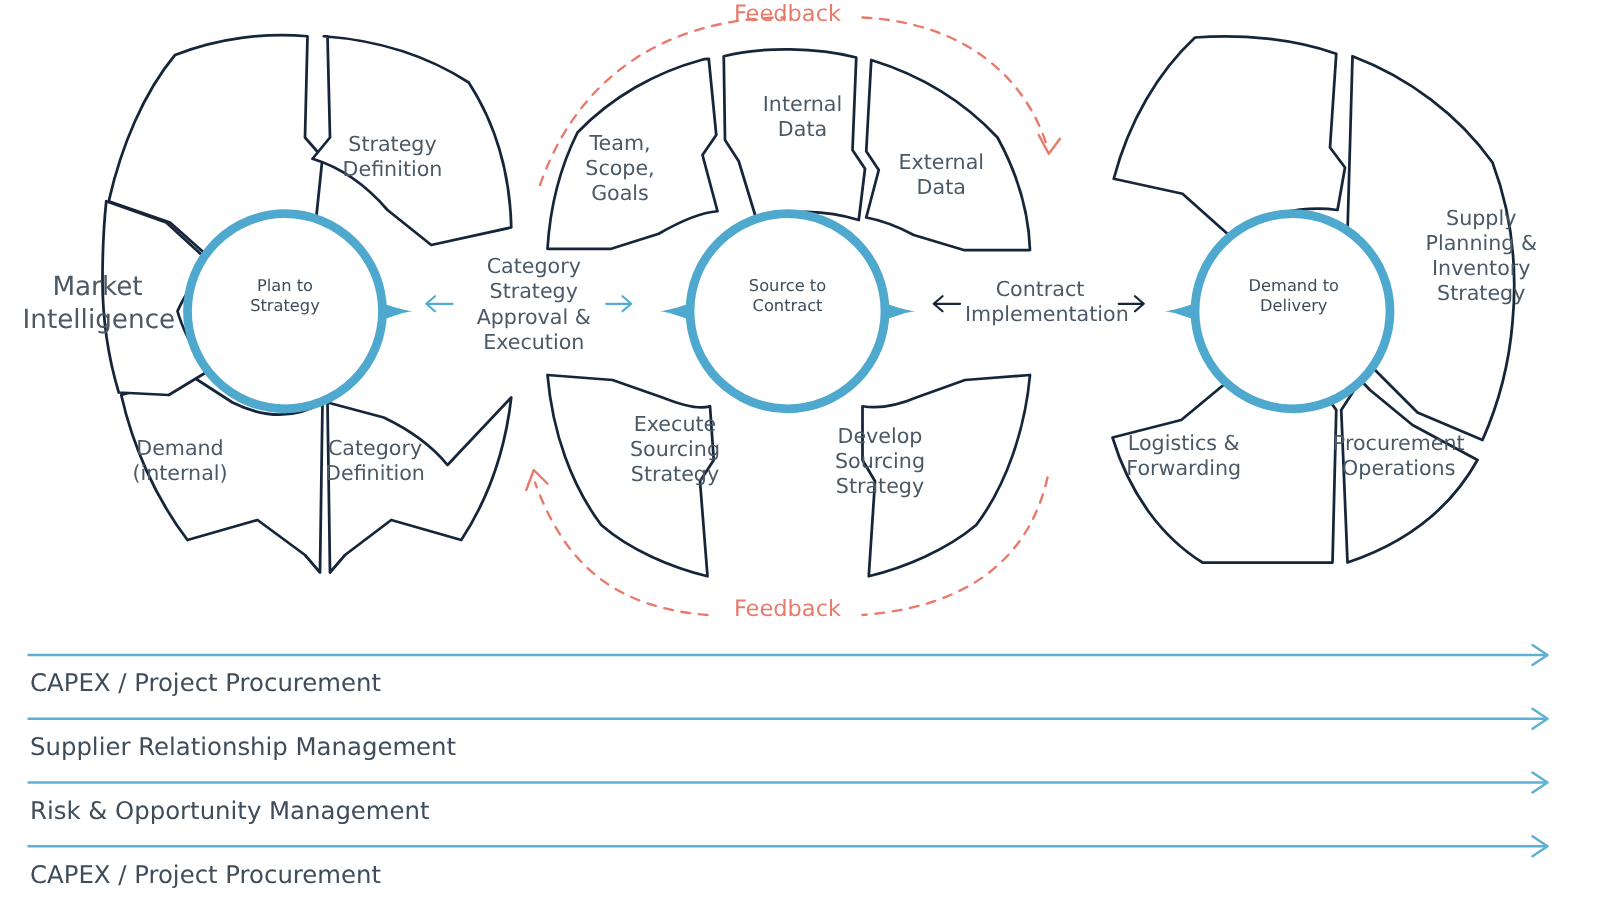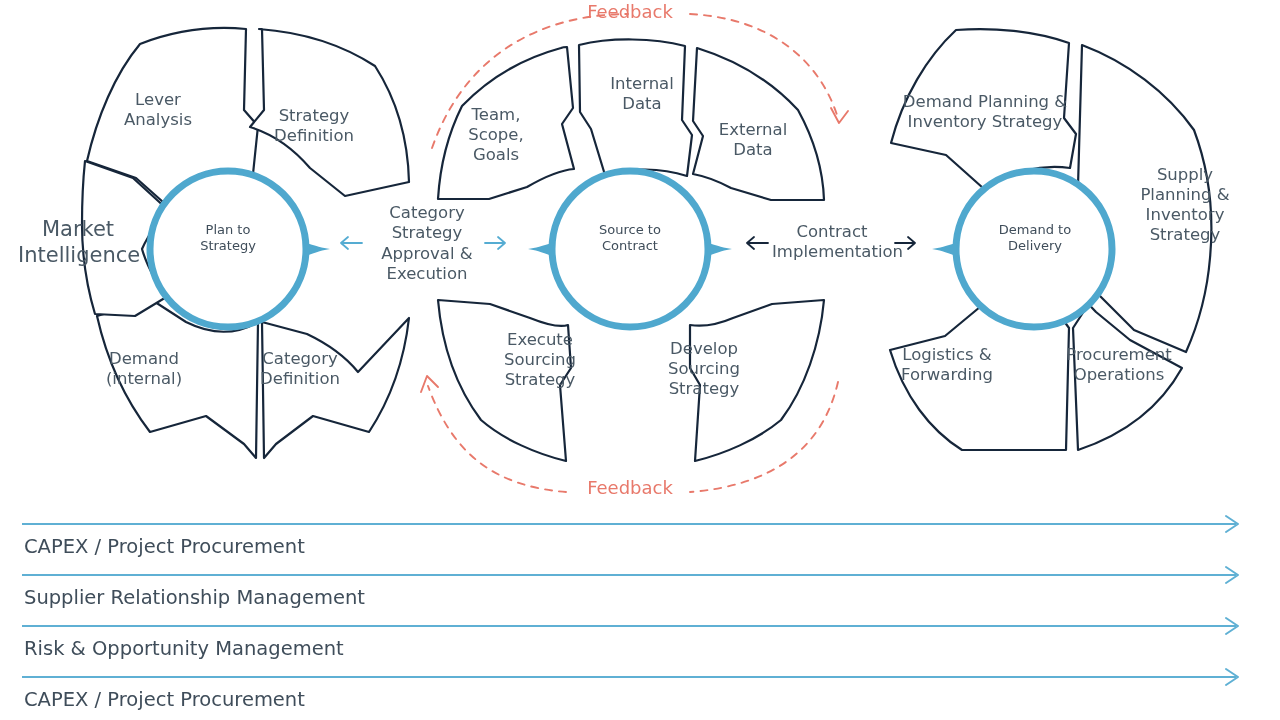--- a/index.html
+++ b/index.html
@@ -144,22 +144,20 @@
       <line class="bar-line" x1="22" y1="677" x2="1236" y2="677"></line>
       <path class="bar-head" d="M 1226 669 L 1238 677 L 1226 685"></path>
     </g>
   </svg>
 
   <div class="txt fb-label" style="left:565px;top:3px;width:130px;">Feedback</div>
   <div class="txt fb-label" style="left:565px;top:479px;width:130px;">Feedback</div>
 
   <div class="txt hub-label" style="left:160px;top:222px;width:136px;">Plan to
 Strategy</div>
-  <div class="txt seg-label" style="left:103px;top:90px;width:110px;">Lever
-Analysis</div>
   <div class="txt seg-label" style="left:255px;top:106px;width:118px;">Strategy
 Definition</div>
   <div class="txt seg-label" style="left:240px;top:349px;width:120px;">Category
 Definition</div>
   <div class="txt seg-label" style="left:88px;top:349px;width:112px;">Demand
 (internal)</div>
   <div class="txt seg-label small" style="left:18px;top:217px;width:120px;">Market
 Intelligence</div>
 
   <div class="txt conn-label" style="left:372px;top:203px;width:110px;">Category
@@ -181,22 +179,20 @@
 Strategy</div>
   <div class="txt seg-label" style="left:487px;top:330px;width:106px;text-align:center;">Execute
 Sourcing
 Strategy</div>
 
   <div class="txt conn-label" style="left:772px;top:222px;width:120px;">Contract
 Implementation</div>
 
   <div class="txt hub-label" style="left:962px;top:222px;width:146px;">Demand to
 Delivery</div>
-  <div class="txt seg-label" style="left:890px;top:92px;width:190px;">Demand Planning &amp;
-Inventory Strategy</div>
   <div class="txt seg-label" style="left:1132px;top:165px;width:106px;">Supply
 Planning &amp;
 Inventory
 Strategy</div>
   <div class="txt seg-label" style="left:1054px;top:345px;width:130px;">Procurement
 Operations</div>
   <div class="txt seg-label" style="left:884px;top:345px;width:126px;">Logistics &amp;
 Forwarding</div>
 
   <div class="bar-label" style="left:24px;top:535px;">CAPEX / Project Procurement</div>

